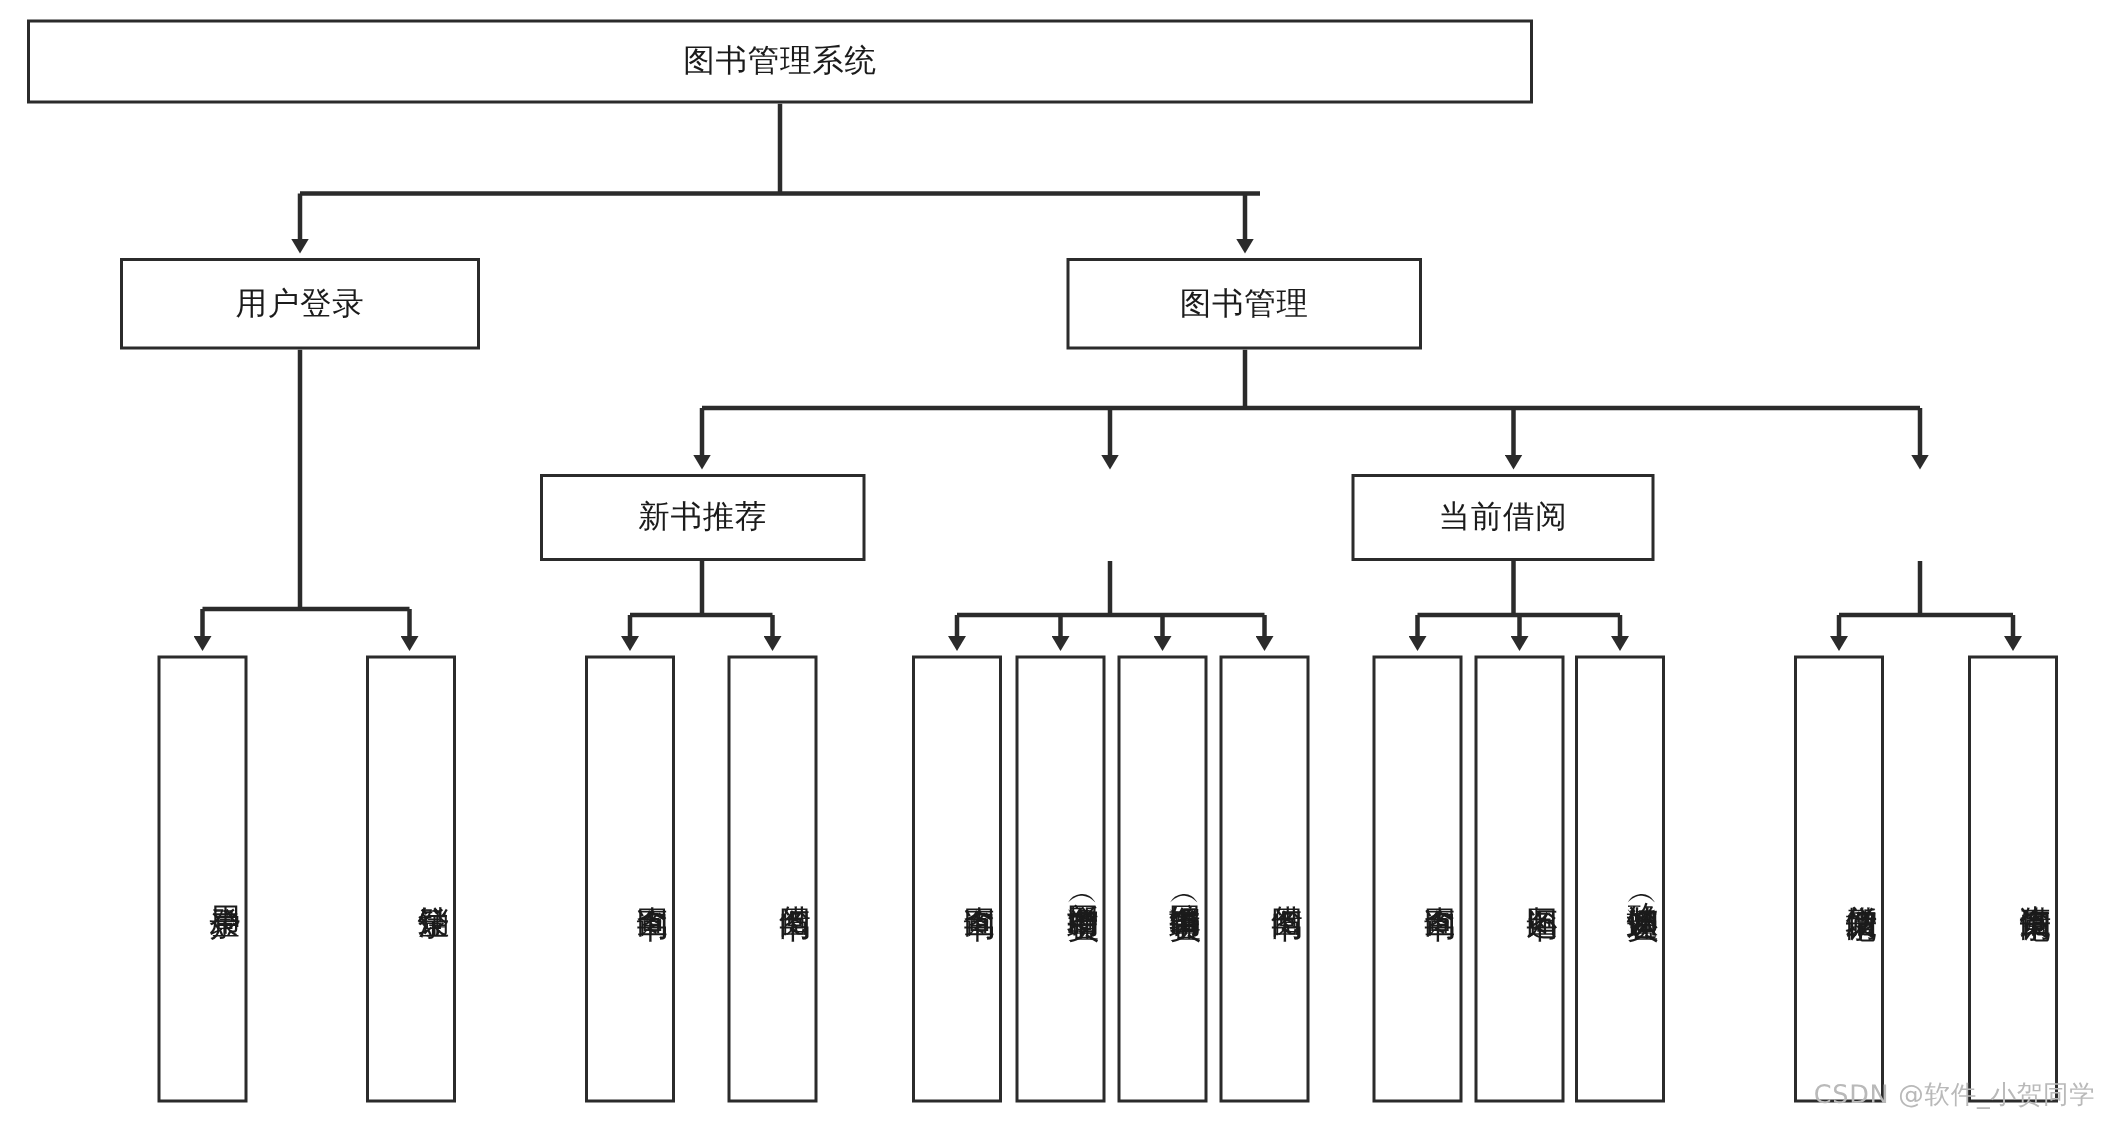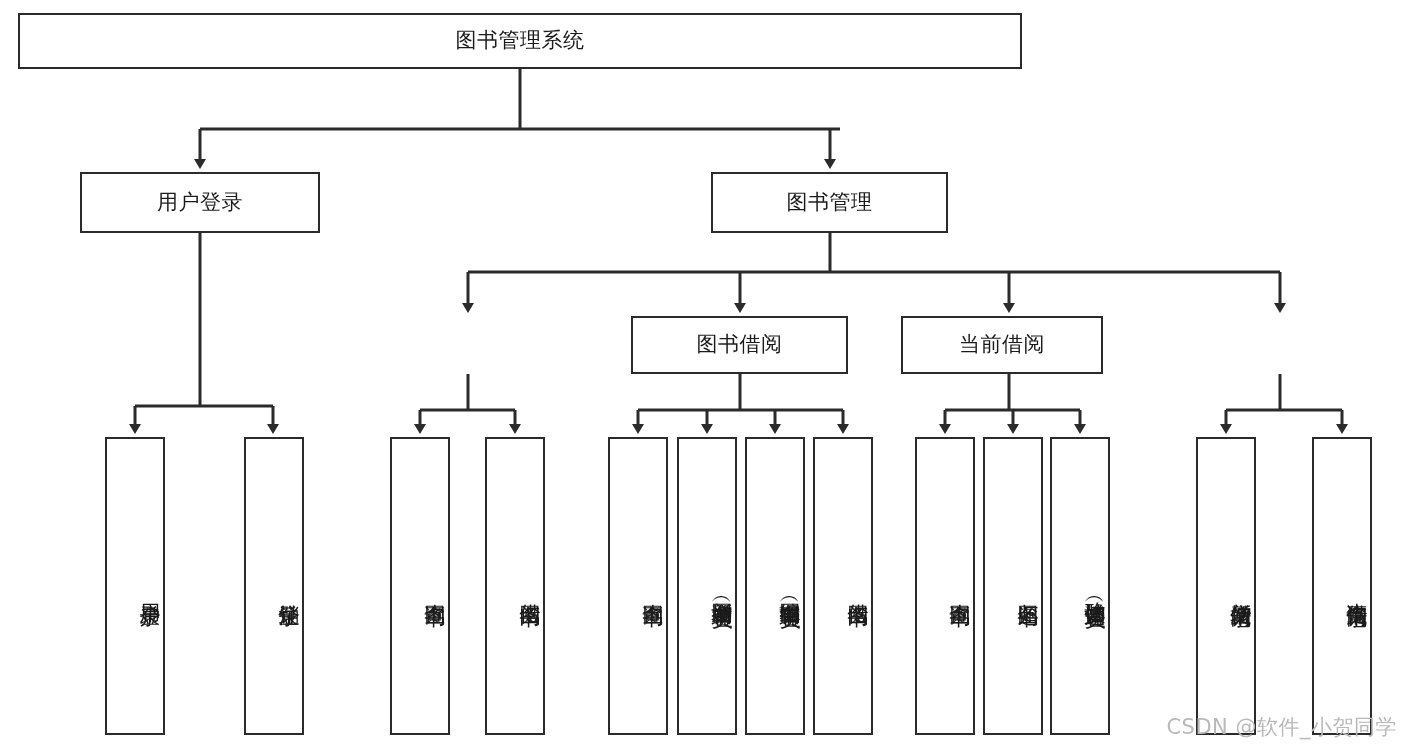--- a/index.html
+++ b/index.html
@@ -57,21 +57,21 @@
     text-align: center;
   }
   .node.vertical .label {
     writing-mode: vertical-rl;
     text-orientation: upright;
   }
   #watermark {
     position: absolute;
     right: 8px;
     bottom: 6px;
-    font-size: 21px;
+    font-size: 17px;
     color: #b9b9b9;
     letter-spacing: 0.5px;
     white-space: nowrap;
   }
 </style>
 </head>
 <body>
 
 <div id="diagram-root">
 
@@ -129,22 +129,22 @@
     <span class="label">图书管理系统</span>
   </div>
 
   <div class="node horizontal" style="left: 80px; top: 172px; width: 240px; height: 61px;">
     <span class="label">用户登录</span>
   </div>
   <div class="node horizontal" style="left: 711px; top: 172px; width: 237px; height: 61px;">
     <span class="label">图书管理</span>
   </div>
 
-  <div class="node horizontal" style="left: 631px; top: 316px; width: 217px; height: 58px;">
-    <span class="label">图书借阅</span>
+  <div class="node horizontal" style="left: 360px; top: 316px; width: 217px; height: 58px;">
+    <span class="label">新书推荐</span>
   </div>
   <div class="node horizontal" style="left: 901px; top: 316px; width: 202px; height: 58px;">
     <span class="label">当前借阅</span>
   </div>
 
   <div class="node vertical" style="left: 105px; top: 437px; width: 60px; height: 298px;">
     <span class="label">用户登录</span>
   </div>
   <div class="node vertical" style="left: 244px; top: 437px; width: 60px; height: 298px;">
     <span class="label">注销登录</span>

